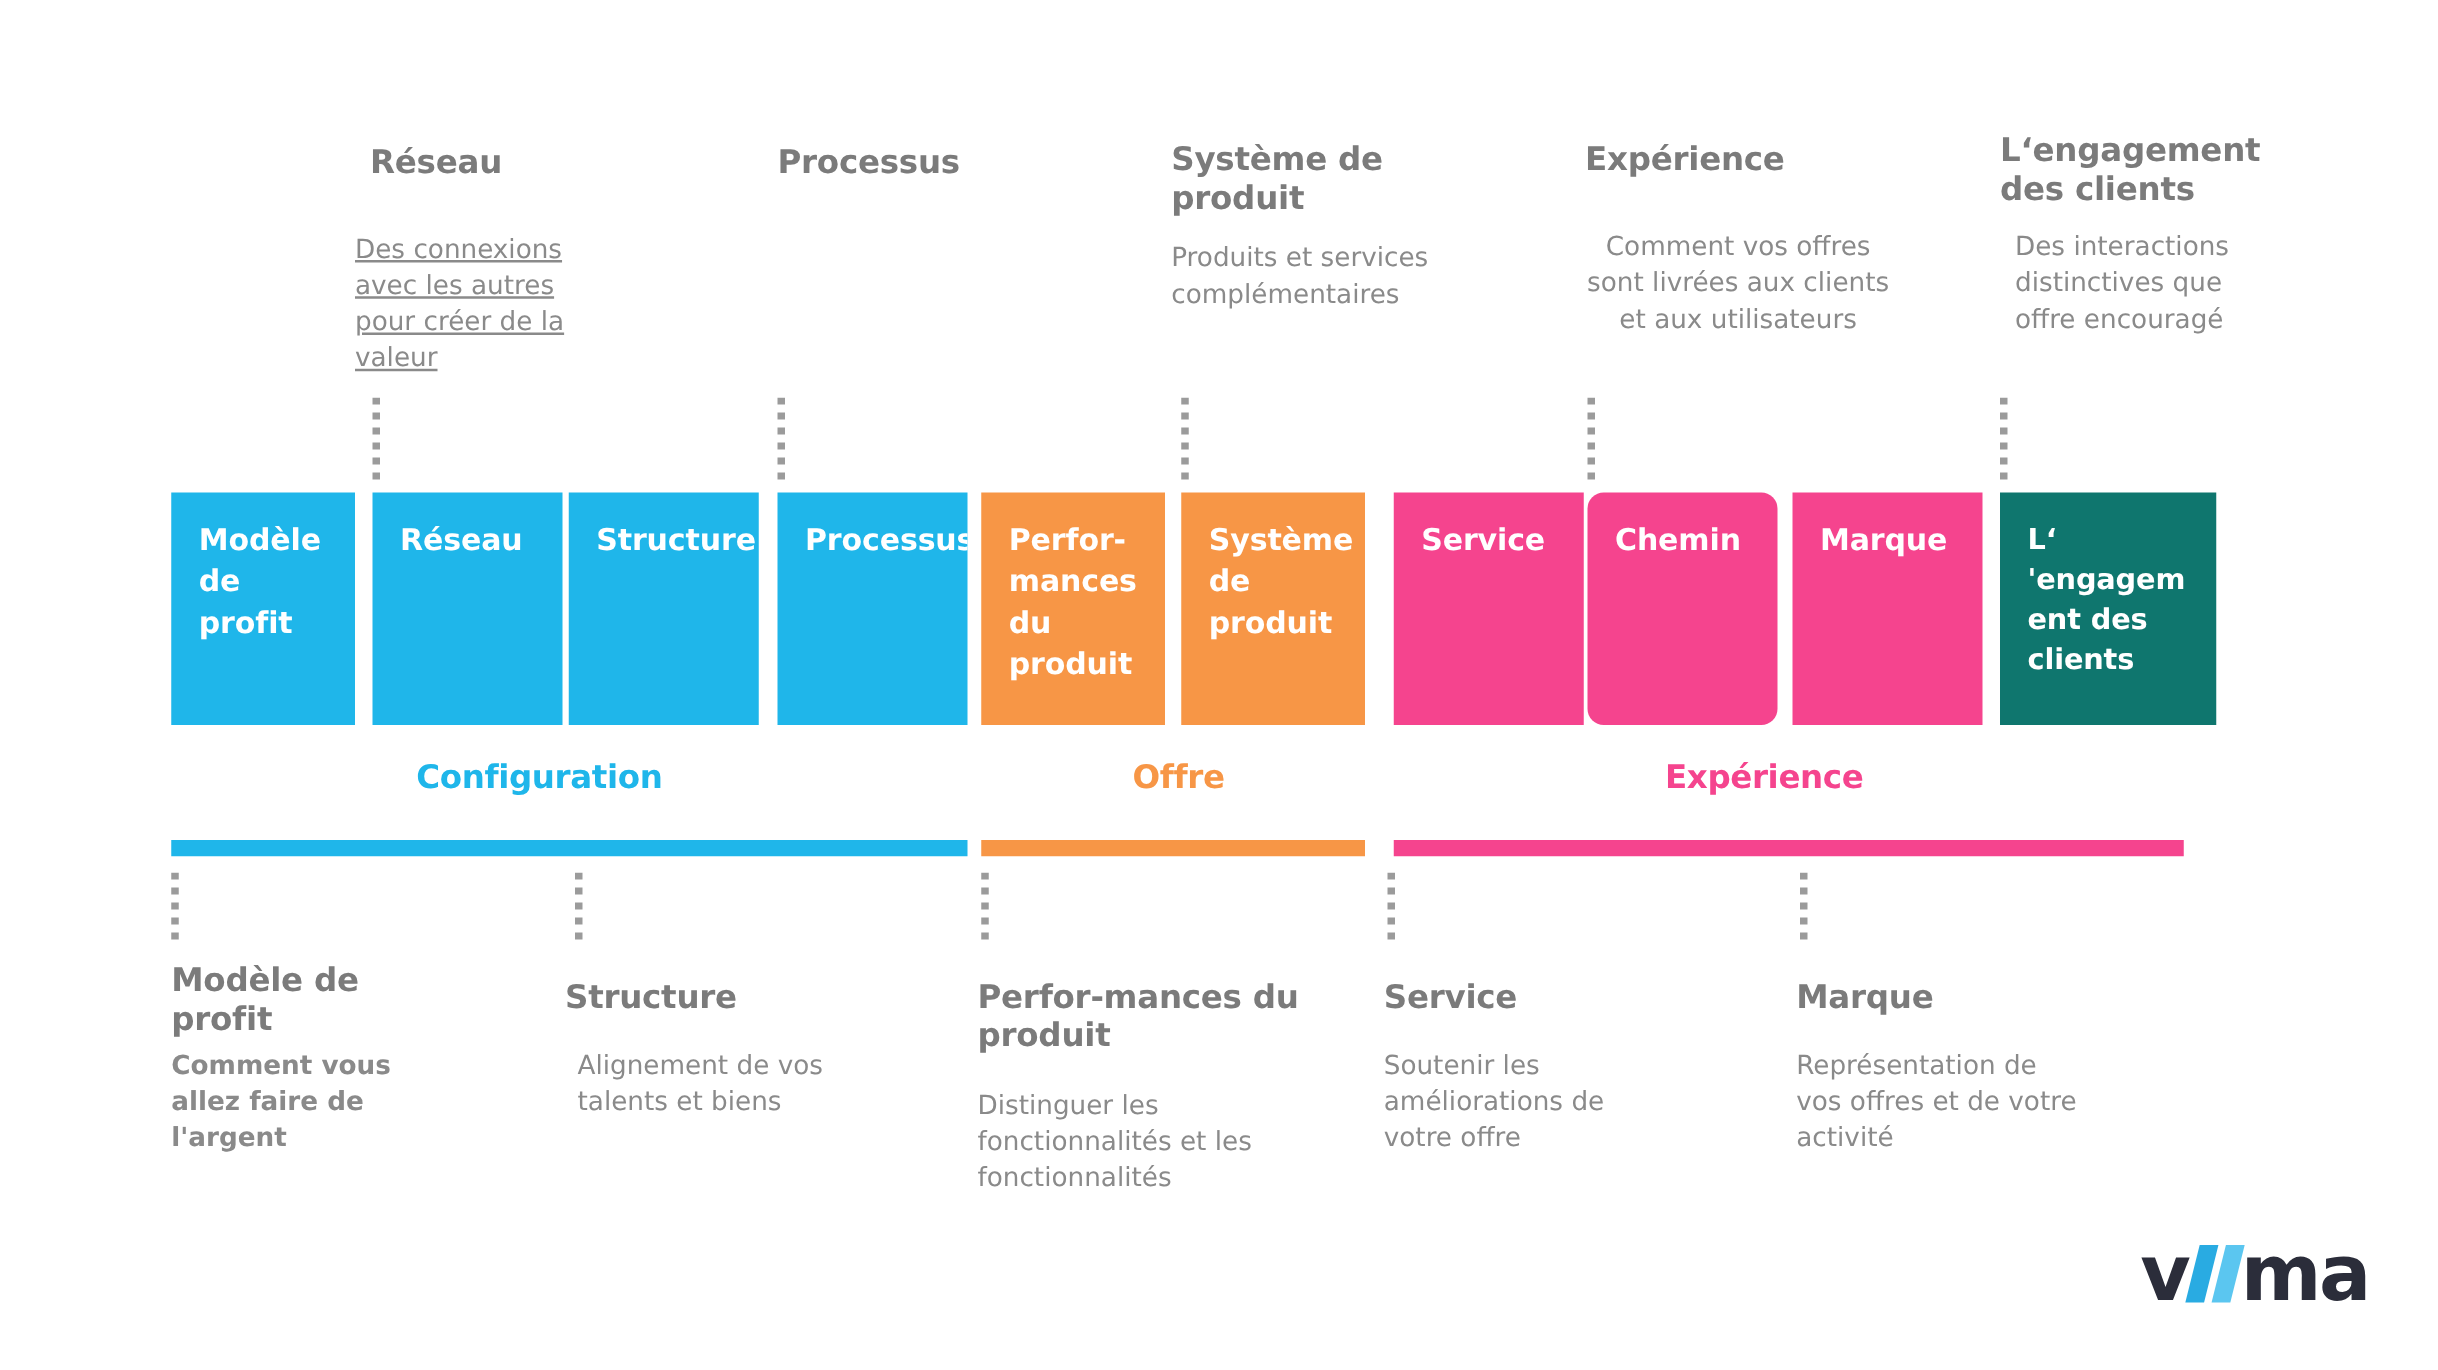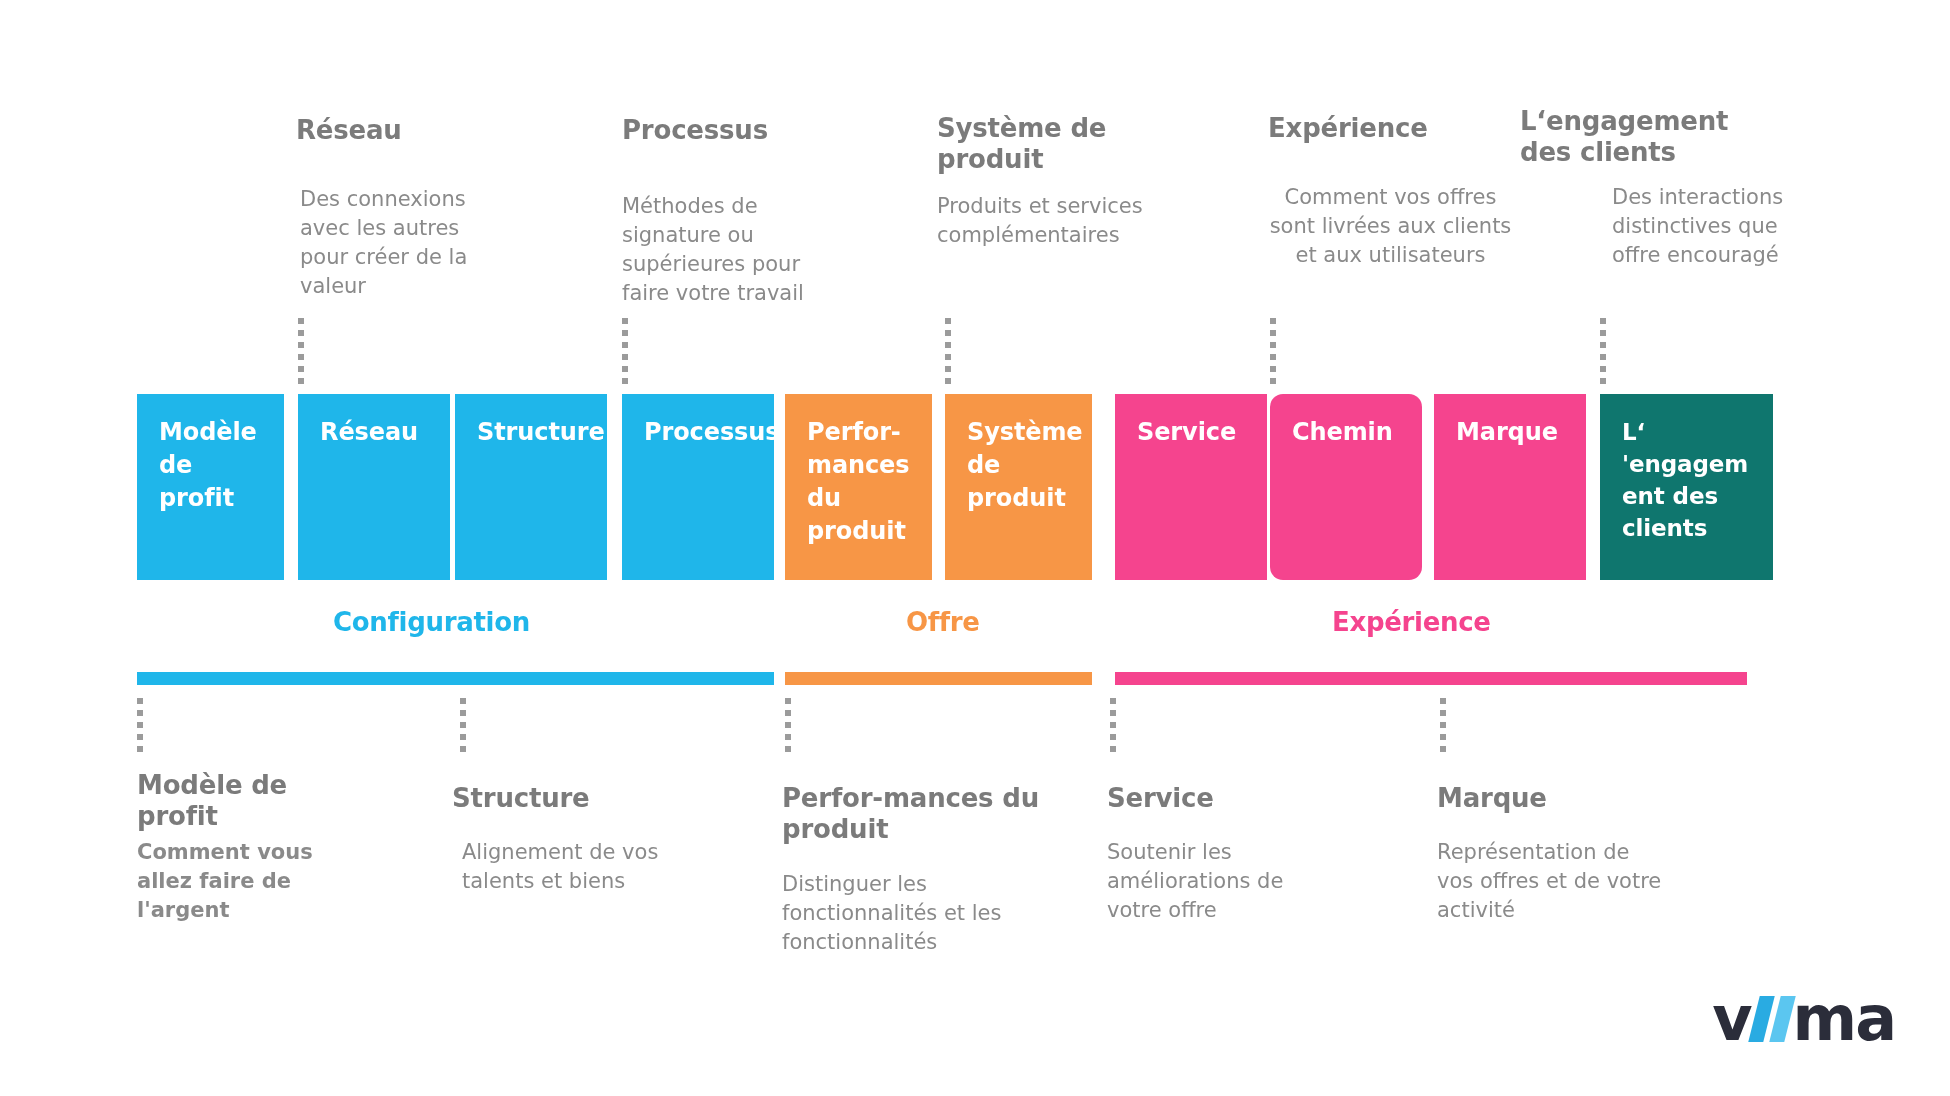--- a/index.html
+++ b/index.html
@@ -64,32 +64,31 @@
 
   
   #logo { position:absolute; right:55px; top:985px; width:195px; height:68px; }
 </style>
 </head>
 <body>
 
 <div id="stage">
 
   <div class="t-head" style="left:296px; top:115px; width:230px;">Réseau</div>
-  <div class="t-body" style="left:300px; top:185px; width:205px;">Des connexions avec les autres pour créer de la valeur</div>
+  <div class="t-body" style="left:284px; top:185px; width:205px;text-decoration:underline;">Des connexions avec les autres pour créer de la valeur</div>
 
   <div class="t-head" style="left:622px; top:115px; width:250px;">Processus</div>
-  <div class="t-body" style="left:622px; top:192px; width:225px;">Méthodes de signature ou supérieures pour faire votre travail</div>
 
   <div class="t-head" style="left:937px; top:113px; width:200px;">Système de produit</div>
   <div class="t-body" style="left:937px; top:192px; width:225px;">Produits et services complémentaires</div>
 
   <div class="t-head" style="left:1268px; top:113px; width:250px;">Expérience</div>
   <div class="t-body" style="left:1268px; top:183px; width:245px;text-align:center;">Comment vos offres sont livrées aux clients et aux utilisateurs</div>
 
-  <div class="t-head" style="left:1520px; top:106px; width:235px;">L‘engagement des clients</div>
+  <div class="t-head" style="left:1600px; top:106px; width:235px;">L‘engagement des clients</div>
   <div class="t-body" style="left:1612px; top:183px; width:215px;">Des interactions distinctives que offre encouragé</div>
 
   <div class="dots" style="left:298px; top:318px; height:66px;"></div>
   <div class="dots" style="left:622px; top:318px; height:66px;"></div>
   <div class="dots" style="left:945px; top:318px; height:66px;"></div>
   <div class="dots" style="left:1270px; top:318px; height:66px;"></div>
   <div class="dots" style="left:1600px; top:318px; height:66px;"></div>
 
   <div class="ibox" style="left:137px; width:147px; background:#1FB6EA;">Modèle de profit</div>
 

